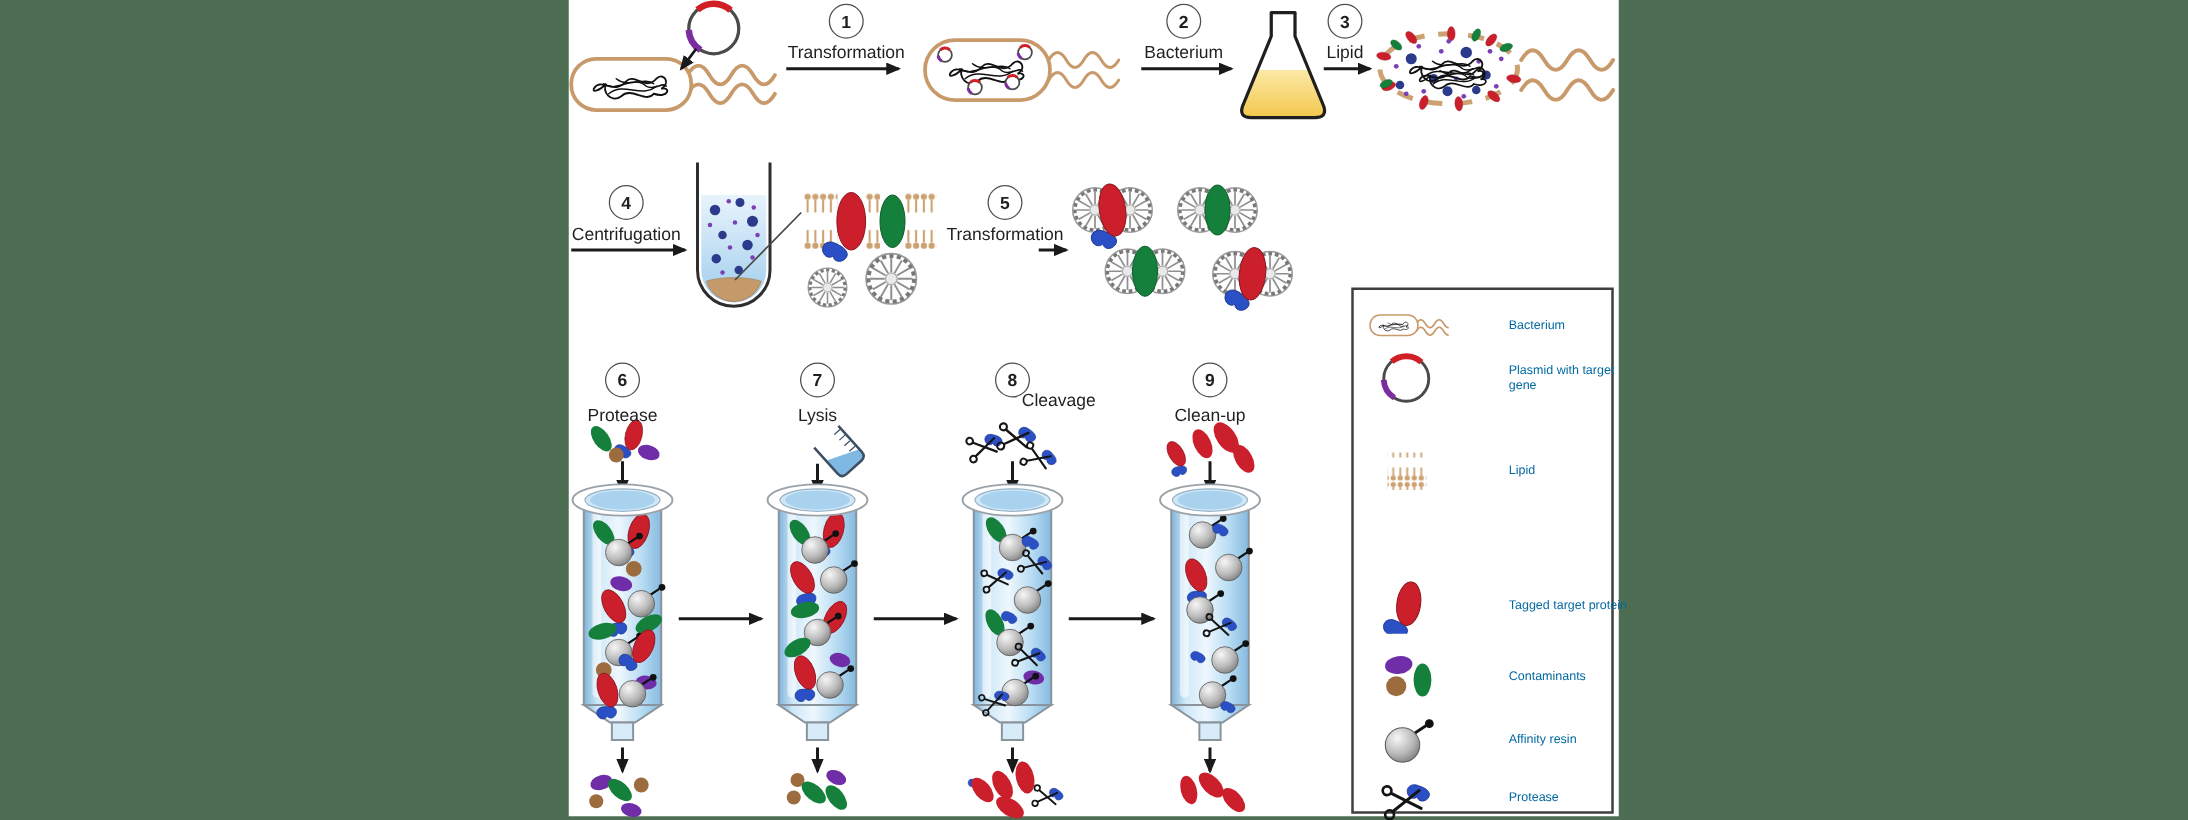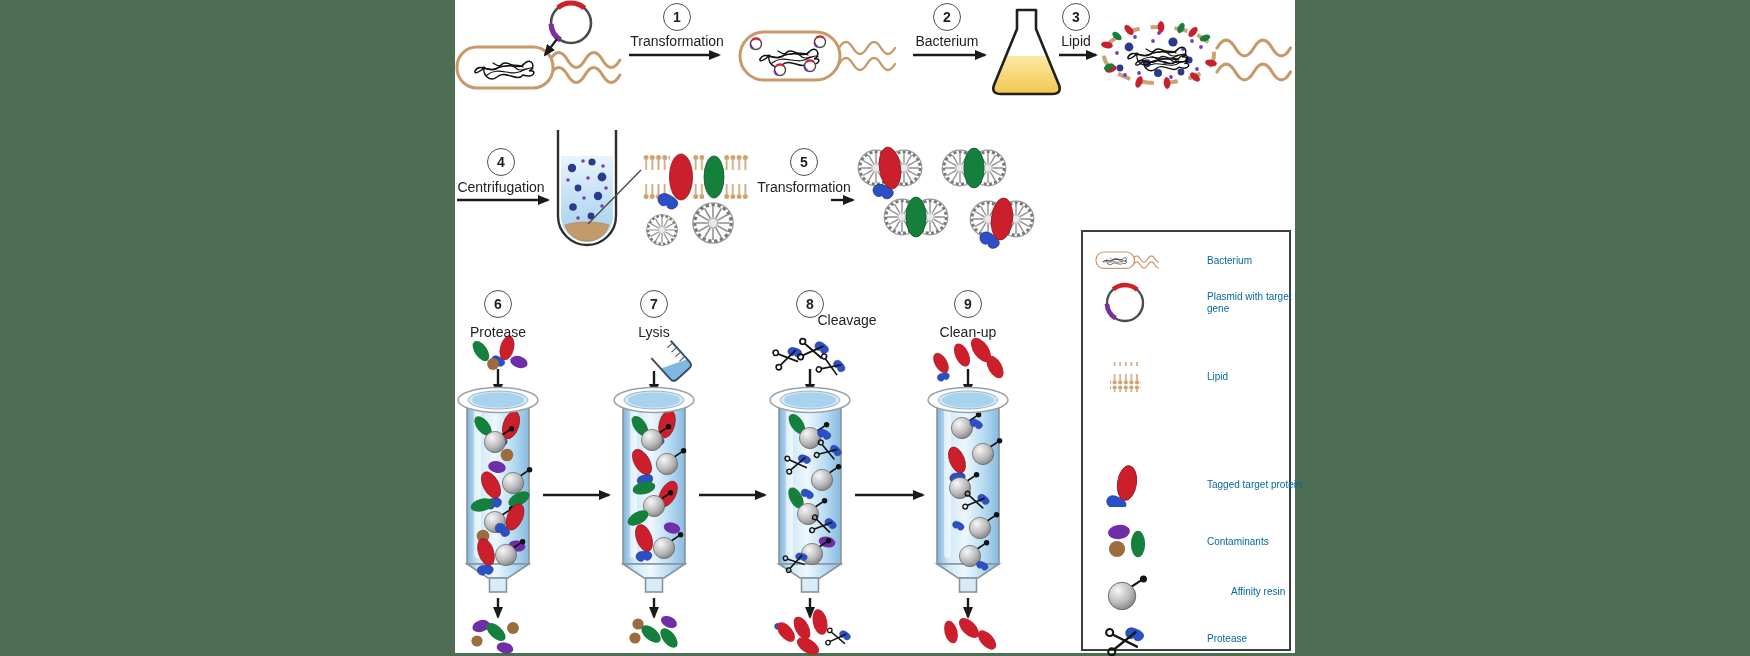--- a/index.html
+++ b/index.html
@@ -581,21 +581,21 @@
         <div class="legend-icon">
           <svg width="64" height="44" viewBox="0 0 64 44">
             <g transform="translate(32,20) rotate(8)">
                 <use href="#taggedprot"></use>
               </g>
           </svg>
         </div>
         <div class="legend-label">Tagged target protein</div>
       </div>
 
-      <div class="legend-row" style="top:338px;gap:24px;">
+      <div class="legend-row" style="top:338px;">
         <div class="legend-icon">
           <svg width="64" height="44" viewBox="0 0 64 44">
             <g transform="translate(27,26) scale(1.1)">
                 <use href="#bead"></use>
               </g>
           </svg>
         </div>
         <div class="legend-label">Affinity resin</div>
       </div>
 

